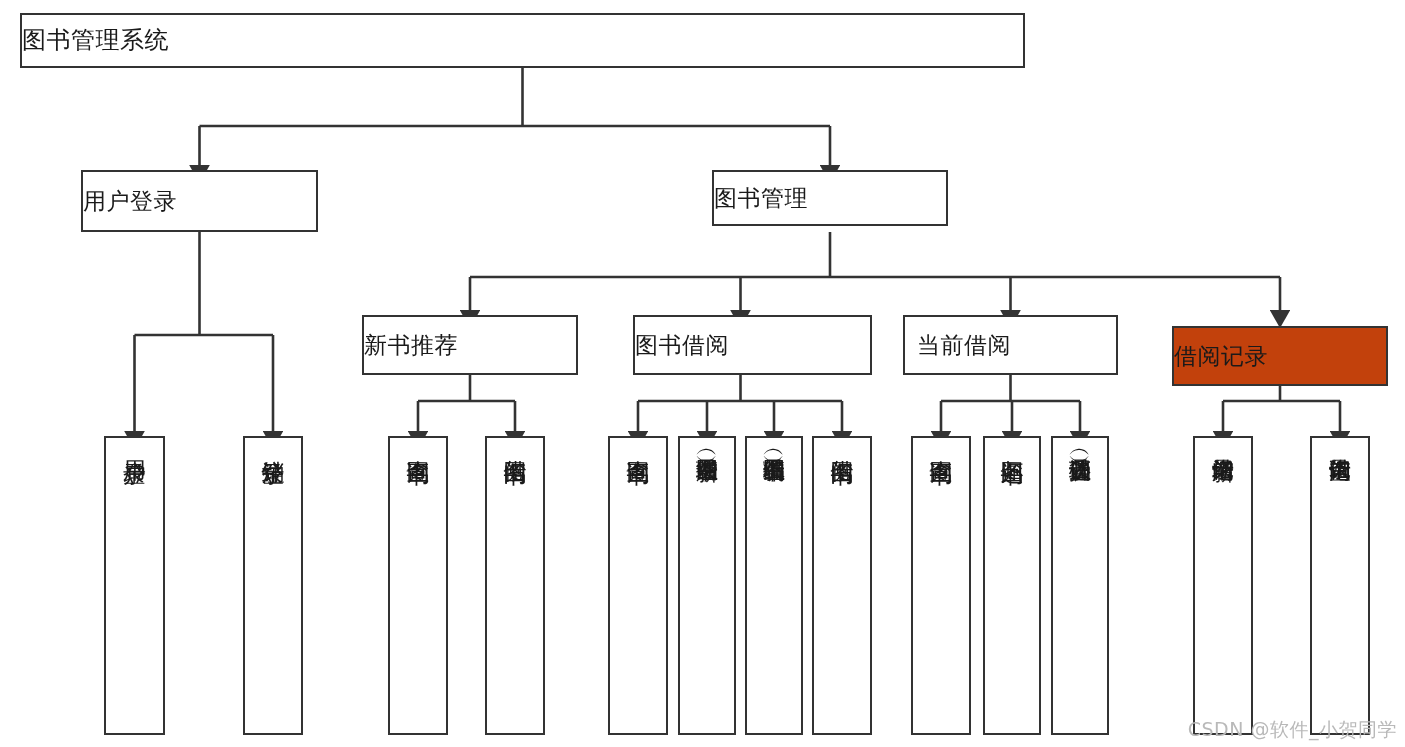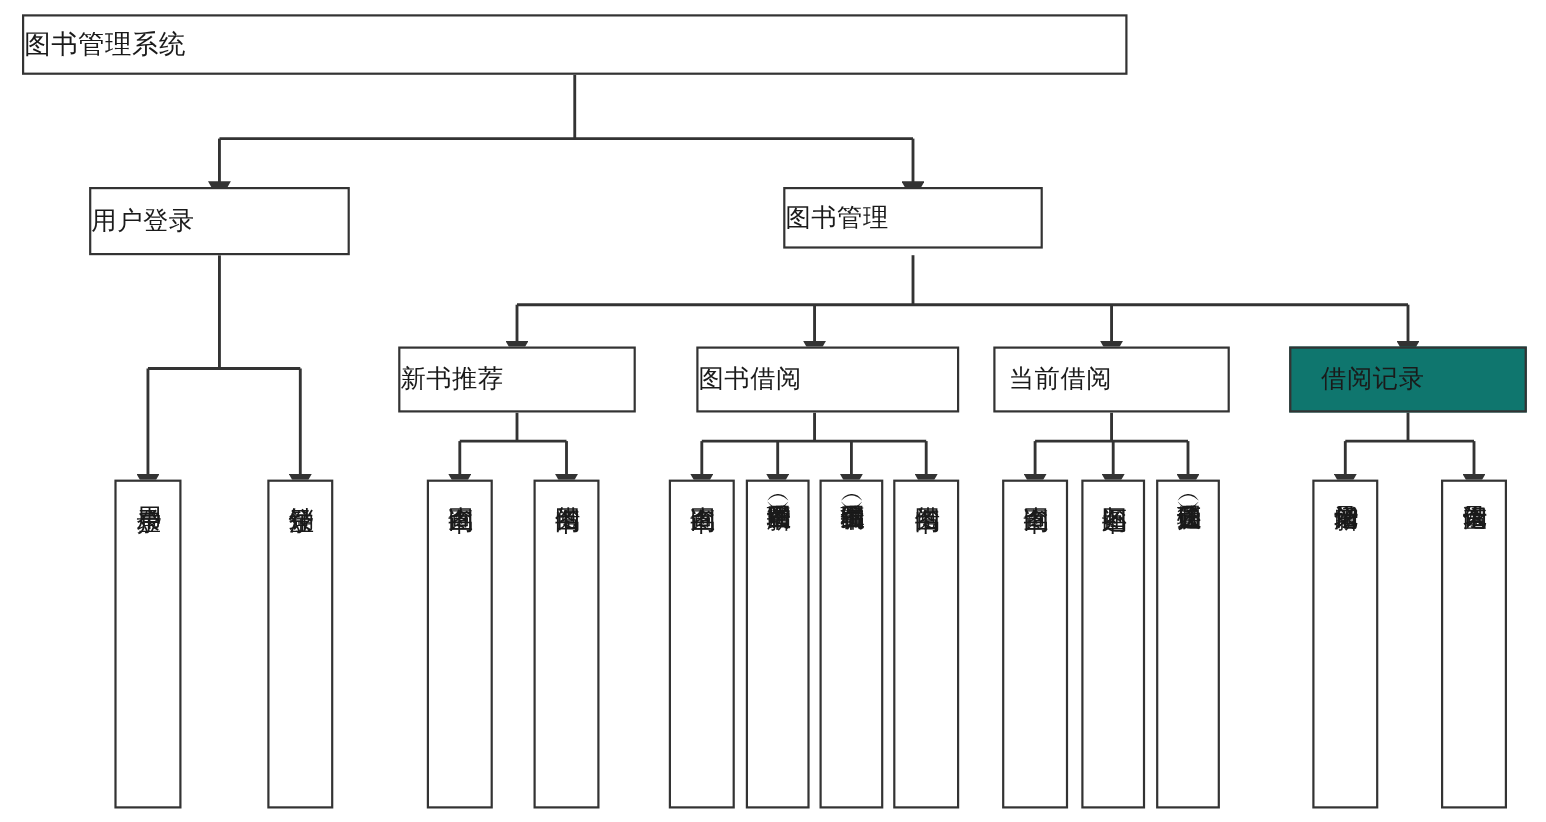--- a/index.html
+++ b/index.html
@@ -138,21 +138,21 @@
       </div>
       <div class="node horiz" style="left: 362px; top: 315px; width: 216px; height: 60px; border-color: rgb(51, 51, 51); background: rgb(255, 255, 255);">
         <span class="node-label">新书推荐</span>
       </div>
       <div class="node horiz" style="left: 633px; top: 315px; width: 239px; height: 60px; border-color: rgb(51, 51, 51); background: rgb(255, 255, 255);">
         <span class="node-label">图书借阅</span>
       </div>
       <div class="node horiz" style="left: 903px; top: 315px; width: 215px; height: 60px; border-color: rgb(51, 51, 51); background: rgb(255, 255, 255); padding-left: 12px;">
         <span class="node-label">当前借阅</span>
       </div>
-      <div class="node horiz" style="left: 1172px; top: 315px; width: 216px; height: 60px; border-color: rgb(51, 51, 51); background: #0f766e; padding-left: 27px;">
+      <div class="node horiz" style="left: 1172px; top: 326px; width: 216px; height: 60px; border-color: rgb(51, 51, 51); background: #c2410c;">
         <span class="node-label">借阅记录</span>
       </div>
       <div class="node vert" style="left: 104px; top: 436px; width: 61px; height: 299px; border-color: rgb(51, 51, 51); background: rgb(255, 255, 255);">
         <span class="node-label">用户登录</span>
       </div>
       <div class="node vert" style="left: 243px; top: 436px; width: 60px; height: 299px; border-color: rgb(51, 51, 51); background: rgb(255, 255, 255);">
         <span class="node-label">注销登录</span>
       </div>
       <div class="node vert" style="left: 388px; top: 436px; width: 60px; height: 299px; border-color: rgb(51, 51, 51); background: rgb(255, 255, 255);">
         <span class="node-label">查询图书</span>
@@ -181,13 +181,14 @@
       <div class="node vert tall-text" style="left: 1051px; top: 436px; width: 58px; height: 299px; border-color: rgb(51, 51, 51); background: rgb(255, 255, 255);">
         <span class="node-label">确认归还（管理员）</span>
       </div>
       <div class="node vert tall-text" style="left: 1193px; top: 436px; width: 60px; height: 299px; border-color: rgb(51, 51, 51); background: rgb(255, 255, 255);">
         <span class="node-label">新增借阅记录</span>
       </div>
       <div class="node vert tall-text" style="left: 1310px; top: 436px; width: 60px; height: 299px; border-color: rgb(51, 51, 51); background: rgb(255, 255, 255);">
         <span class="node-label">查询借阅记录</span>
       </div>
     </div>
+  <div class="watermark">CSDN @软件_小贺同学</div>
 </div>
 
 </body></html>

